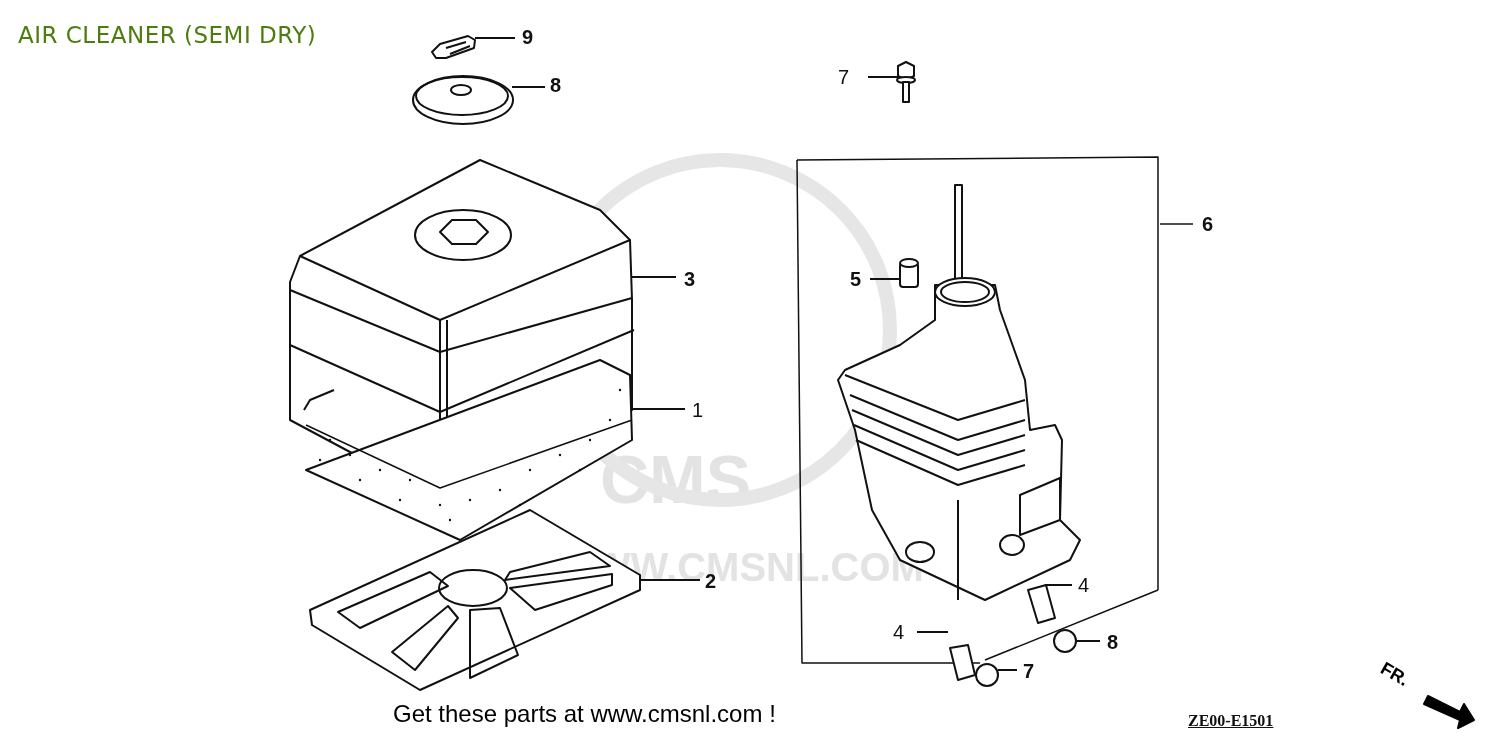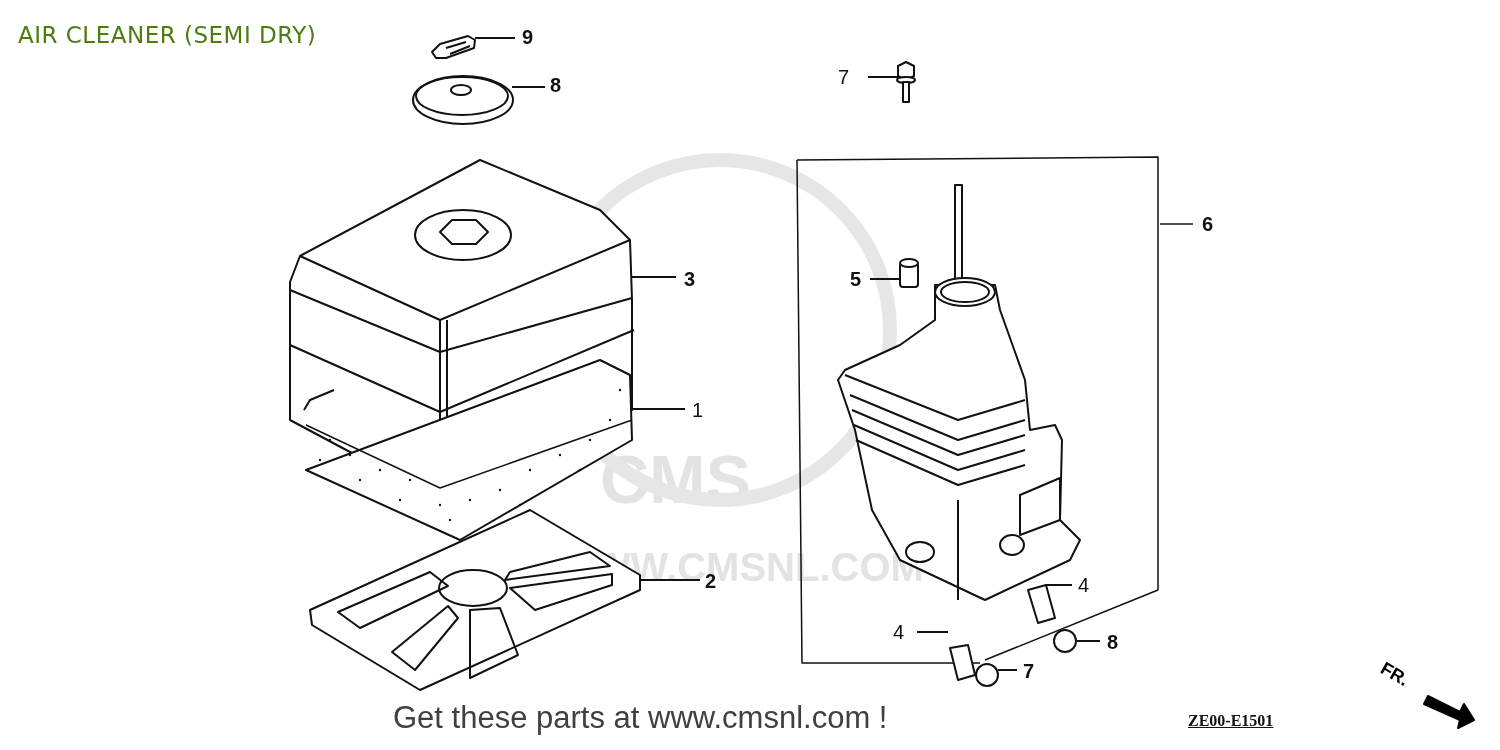--- a/index.html
+++ b/index.html
@@ -1,21 +1,21 @@
 <!DOCTYPE html>
 <html><head>
 <meta charset="utf-8">
 <style>
   html,body{margin:0;padding:0;background:#fff;}
   body{width:1500px;height:750px;position:relative;overflow:hidden;font-family:"DejaVu Sans",sans-serif;}
   .title{position:absolute;left:18px;top:22px;font-size:23px;color:#4d7c0f;letter-spacing:0.5px;font-family:"DejaVu Sans",sans-serif;}
   svg.diagram{position:absolute;left:0;top:0;}
   .callout{position:absolute;font-family:"Liberation Sans",sans-serif;font-weight:bold;font-size:20px;color:#111;}
   .callout.light{font-weight:normal;}
-  .footer{position:absolute;left:393px;top:700px;font-size:31px;color:#404040;font-family:"Liberation Sans",sans-serif;}
+  .footer{position:absolute;left:393px;top:700px;font-size:24px;color:#000000;font-family:"Liberation Sans",sans-serif;}
   .code{position:absolute;left:1188px;top:712px;font-size:16px;color:#111;font-family:"Liberation Serif",serif;font-weight:bold;text-decoration:underline;}
   .fr{position:absolute;left:1380px;top:664px;font-size:18px;font-weight:bold;color:#000;transform:rotate(30deg);font-family:"Liberation Sans",sans-serif;}
   .watermark{position:absolute;left:600px;top:440px;font-size:68px;font-weight:bold;color:#e3e3e3;font-family:"Liberation Sans",sans-serif;}
   .watermark2{position:absolute;left:555px;top:545px;font-size:40px;font-weight:bold;color:#e3e3e3;font-family:"Liberation Sans",sans-serif;}
 </style>
 </head>
 <body>
 
 <div class="title">AIR CLEANER (SEMI DRY)</div>
 

